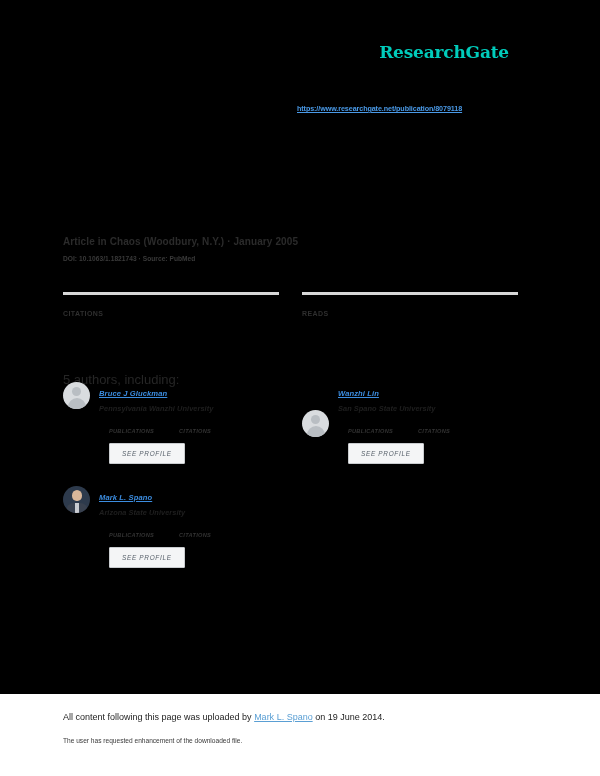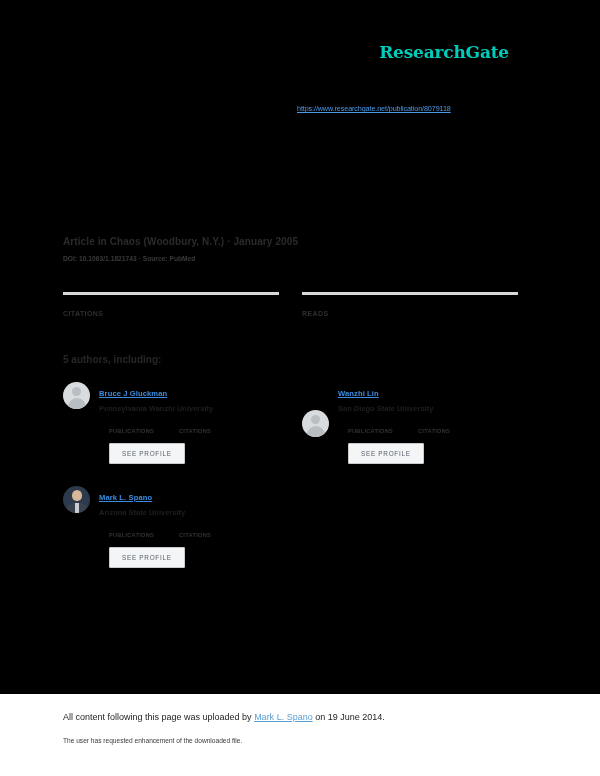--- a/index.html
+++ b/index.html
@@ -24,21 +24,21 @@
     font-family:"DejaVu Serif", serif;
     font-weight:bold; font-size:17px;
     letter-spacing:-0.2px;
     color:#00ccbb;
     white-space:nowrap;
   }
 
   
   #pub-url{
     position:absolute; left:297px; top:104px;
-    font-size:7.2px; font-weight:normal;
+    font-size:7.2px; font-weight:bold;
     color:#4a9ae8;
     letter-spacing:-0.1px;
     white-space:nowrap;
   }
 
   
   #meta{ position:absolute; left:63px; top:236px; width:470px;}
   #meta .line1{
     font-size:10px; font-weight:bold; color:#2b2b2b;
     letter-spacing:0.1px; white-space:nowrap;
@@ -58,26 +58,26 @@
      font-size:12px;font-weight:bold;color:#1b1b1b;
      height:8px;line-height:8px;margin-top:2px;visibility:hidden;
   }
   #stats .lbl{
      margin-top:5px;font-size:7px;font-weight:bold;color:#2f2f2f;
      letter-spacing:0.4px;
   }
 
   
   #authors-head{
-    position:absolute; left:63px; top:354px;
-    font-size:10px; font-weight:bold; color:#262626;
+    position:absolute; left:63px; top:372px;
+    font-size:13px; font-weight:normal; color:#262626;
   }
   #authors{
     position:absolute; left:63px; top:382px; width:455px;
-    display:flex; flex-wrap:wrap;
+    display:flex; flex-wrap:wrap;font-style:italic;
   }
   .author{ width:216px; margin-right:23px; margin-bottom:22px;
            display:flex; align-items:flex-start;}
   .author:nth-child(2n){margin-right:0;align-items:center;}
 
   .avatar{
     width:27px;height:27px;border-radius:50%;
     background:#d9dcdf;flex:0 0 27px;margin-right:9px;
     position:relative;overflow:hidden;
   }
@@ -203,21 +203,21 @@
       </div>
     </div>
 
     <div class="author">
       <div class="avatar">
         <div class="head"></div>
           <div class="body"></div>
       </div>
       <div class="ainfo">
         <a class="aname" href="#">Wanzhi Lin</a>
-        <div class="aaffil">San Diego State University</div>
+        <div class="aaffil">San Spano State University</div>
         <div class="astats">
           <div class="astat">
             <div class="n"></div>
             <div class="t">PUBLICATIONS</div>
           </div>
           <div class="astat">
             <div class="n"></div>
             <div class="t">CITATIONS</div>
           </div>
         </div>

